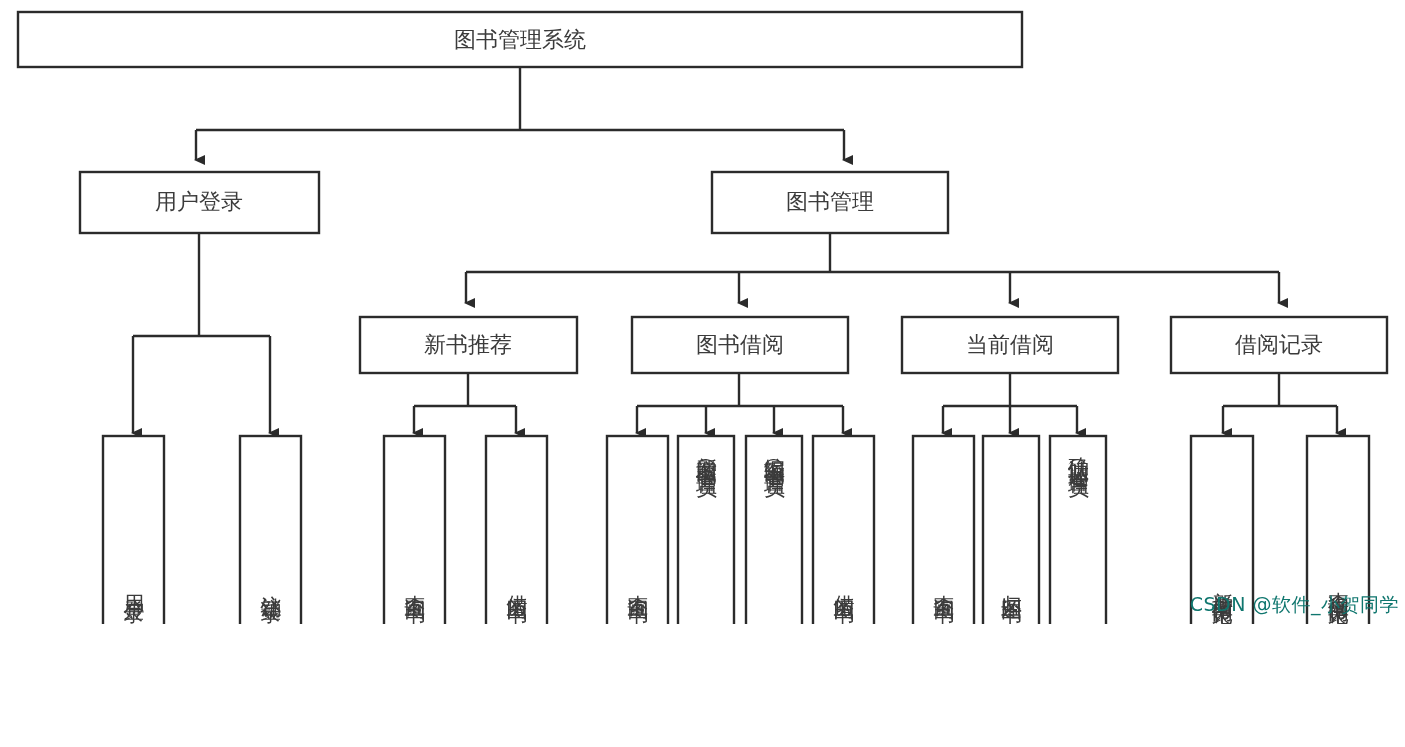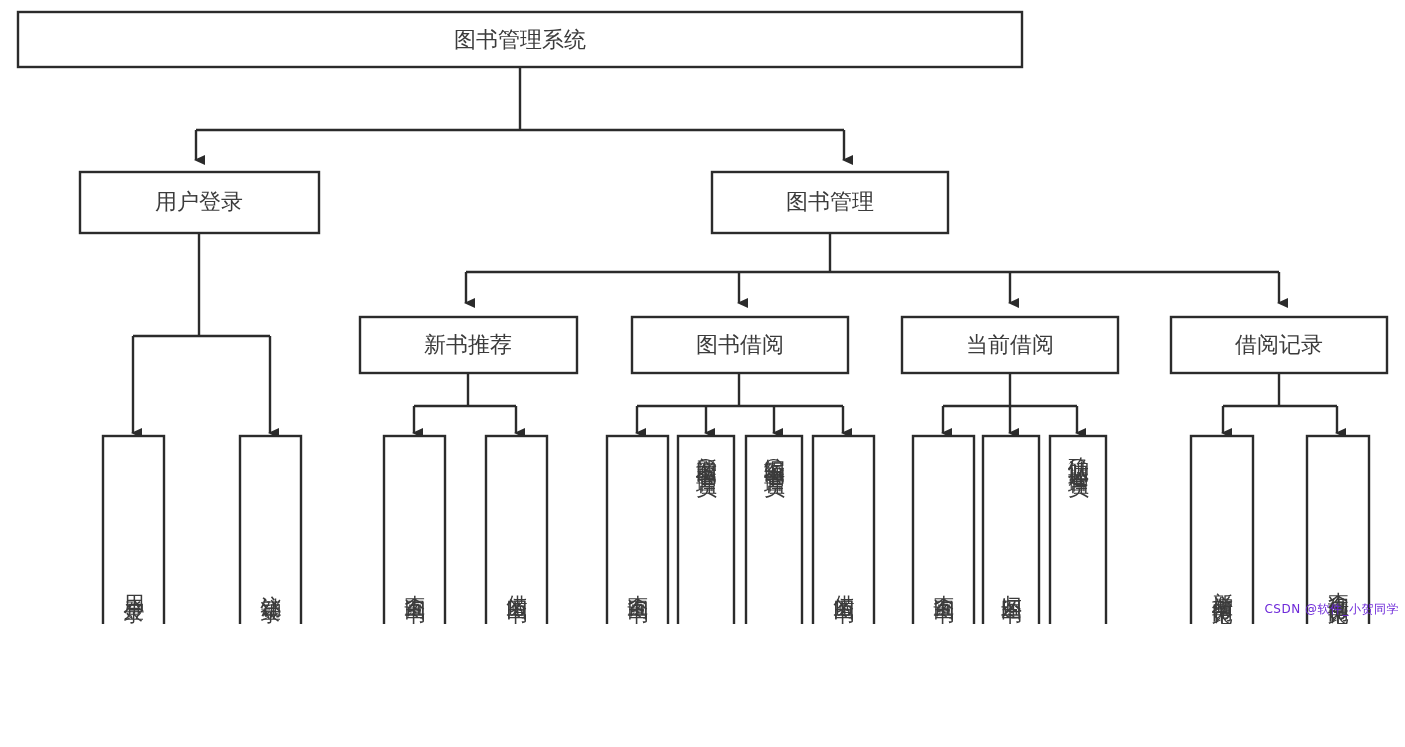--- a/index.html
+++ b/index.html
@@ -66,22 +66,22 @@
     font-size: 21px;
     color: #3b3b3b;
     line-height: 1;
     white-space: nowrap;
   }
   .watermark {
     position: absolute;
     right: 6px;
     bottom: 6px;
     font-family: "DejaVu Sans", "Liberation Sans", sans-serif;
-    font-size: 12px;
-    color: #6d28d9;
+    font-size: 19px;
+    color: #0f766e;
     letter-spacing: 0.5px;
     white-space: nowrap;
   }
 </style>
 </head>
 <body>
 
 <div id="diagram-root">
 
   <svg id="tree-svg" viewBox="0 0 1405 747">

